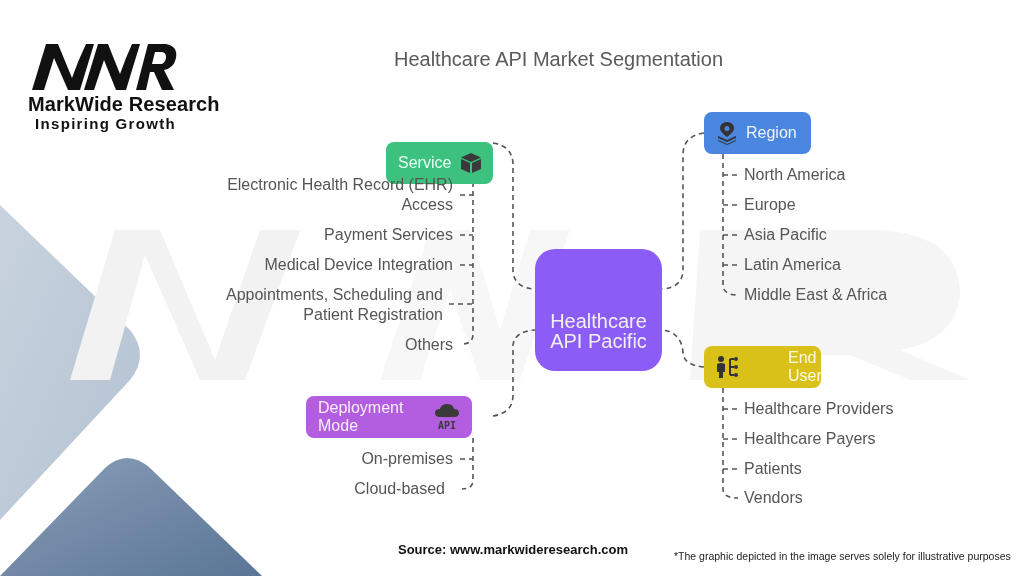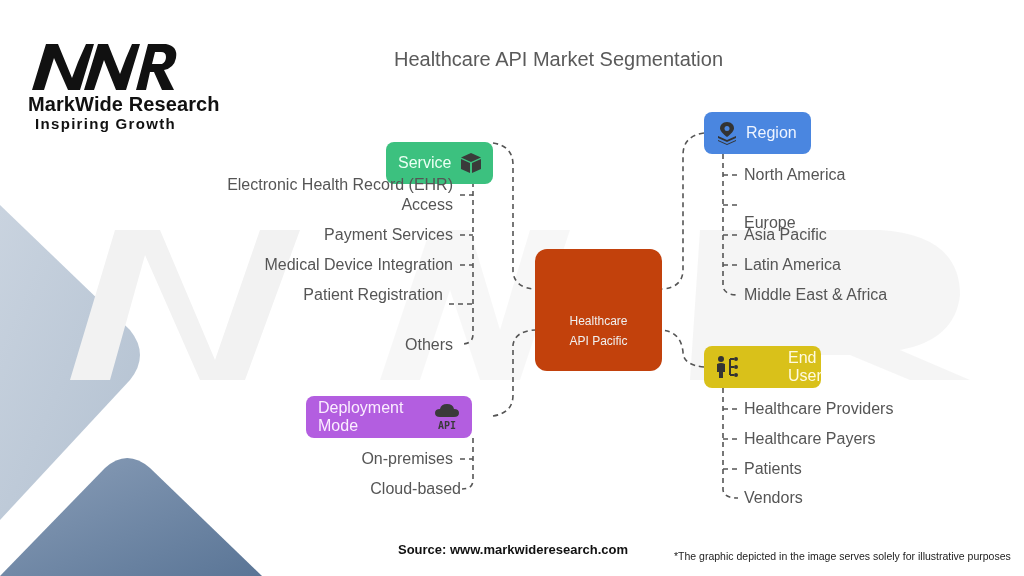--- a/index.html
+++ b/index.html
@@ -11,21 +11,21 @@
 
     .logo { position: absolute; left: 28px; top: 40px; width: 160px; }
     .logo-mark { display: block; width: 150px; height: 52px; }
     .logo-name { font-size: 20px; font-weight: bold; color: #111; letter-spacing: 0.1px; margin-top: 1px; white-space: nowrap; text-align: center; width: 155px; }
     .logo-tag { font-size: 15px; font-weight: bold; color: #111; letter-spacing: 1.3px; text-align: center; width: 155px; margin-top: -1px; }
 
     .title { position: absolute; left: 0; top: 48px; width: 1117px; text-align: center; font-size: 20px; color: #5a5a5a; }
 
     .connectors { position: absolute; left: 0; top: 0; width: 1024px; height: 576px; pointer-events: none; }
 
-    .center-node { position: absolute; left: 535px; top: 249px; width: 127px; height: 122px; background: #c2410c; border-radius: 12px; color: #f0f0f0; font-size: 12px; display: flex; align-items: flex-end; justify-content: center; text-align: center; padding-bottom: 20px; line-height: 20px; }
+    .center-node { position: absolute; left: 535px; top: 249px; width: 127px; height: 122px; background: #8b5cf6; border-radius: 20px; color: #f0f0f0; font-size: 20px; display: flex; align-items: flex-end; justify-content: center; text-align: center; padding-bottom: 20px; line-height: 20px; }
 
     .cat { position: absolute; height: 42px; border-radius: 8px; display: flex; align-items: center; color: #fff; font-size: 16px; padding: 0 12px; gap: 8px; }
     .cat .icon { display: inline-flex; align-items: center; justify-content: center; }
     .cat-service { left: 386px; top: 122px; width: 107px; background: #3cc17f; color: #eafff3; margin-top: 20px; }
     .cat-region { left: 704px; top: 112px; width: 107px; background: #4a86e0; color: #eef4ff; }
     .cat-enduser { left: 704px; top: 346px; width: 117px; background: #d9c11a; color: #fffbe0; gap: 48px; }
     .cat-deploy { left: 306px; top: 396px; width: 166px; background: #b35ee0; color: #fbeeff; }
 
     .item { position: absolute; font-size: 16px; color: #555; line-height: 20px; white-space: nowrap; }
     .item.right { text-align: right; }
@@ -123,37 +123,38 @@
     </svg>
   </span>
 </div>
 <div class="item right" style="left:220px;top:175px;width:233px;">
   <div>Electronic Health Record (EHR)</div>
   <div>Access</div>
 </div>
 <div class="item right" style="left:220px;top:225px;width:233px;">Payment Services</div>
 <div class="item right" style="left:220px;top:255px;width:233px;">Medical Device Integration</div>
 <div class="item right" style="left:200px;top:285px;width:243px;">
+  <div>Appointments, Scheduling and</div>
   <div>Patient Registration</div>
 </div>
 <div class="item right" style="left:220px;top:335px;width:233px;">Others</div>
 
 <div class="cat cat-region">
   <span class="icon">
     <svg width="22" height="24" viewBox="0 0 22 24">
       <path d="M11 1 C6.5 1 4 4 4 7.5 C4 11 11 16 11 16 C11 16 18 11 18 7.5 C18 4 15.5 1 11 1 Z" fill="#333"></path>
       <circle cx="11" cy="7.5" r="2.5" fill="#4a86e0"></circle>
       <path d="M2 15 L11 19 L20 15 L20 17 L11 21 L2 17 Z" fill="#333"></path>
       <path d="M2 19 L11 23 L20 19 L20 20 L11 24 L2 20 Z" fill="#333"></path>
     </svg>
   </span>
   <span>Region</span>
 </div>
 <div class="item" style="left:744px;top:165px;">North America</div>
-<div class="item" style="left:744px;top:213px;">Europe</div>
+<div class="item" style="left:744px;top:195px;">Europe</div>
 <div class="item" style="left:744px;top:225px;">Asia Pacific</div>
 <div class="item" style="left:744px;top:255px;">Latin America</div>
 <div class="item" style="left:744px;top:285px;">Middle East &amp; Africa</div>
 
 <div class="cat cat-enduser">
   <span class="icon">
     <svg width="24" height="24" viewBox="0 0 24 24">
       <circle cx="5" cy="4" r="3" fill="#333"></circle>
       <path d="M1 9 Q5 7 9 9 L9 17 L7 17 L7 23 L3 23 L3 17 L1 17 Z" fill="#333"></path>
       <path d="M14 4 L14 20 M14 4 L18 4 M14 12 L18 12 M14 20 L18 20" stroke="#333" stroke-width="2" fill="none"></path>
@@ -172,16 +173,16 @@
 <div class="cat cat-deploy">
   <span>Deployment Mode</span>
   <span class="icon">
     <svg width="26" height="28" viewBox="0 0 26 28">
       <path d="M6 14 Q1 14 1 10 Q1 6 6 6 Q7 1 13 1 Q19 1 20 6 Q25 6 25 10 Q25 14 20 14 Z" fill="#3a3a3a"></path>
       <text x="13" y="26" font-size="10" font-family="DejaVu Sans Mono, monospace" font-weight="bold" fill="#3a3a3a" text-anchor="middle">API</text>
     </svg>
   </span>
 </div>
 <div class="item right" style="left:300px;top:449px;width:153px;">On-premises</div>
-<div class="item right" style="left:308px;top:479px;width:153px;">Cloud-based</div>
+<div class="item right" style="left:292px;top:479px;width:153px;">Cloud-based</div>
 
 <div class="footer-source">Source: www.markwideresearch.com</div>
 <div class="footer-note">*The graphic depicted in the image serves solely for illustrative purposes</div>
 
 </body></html>

